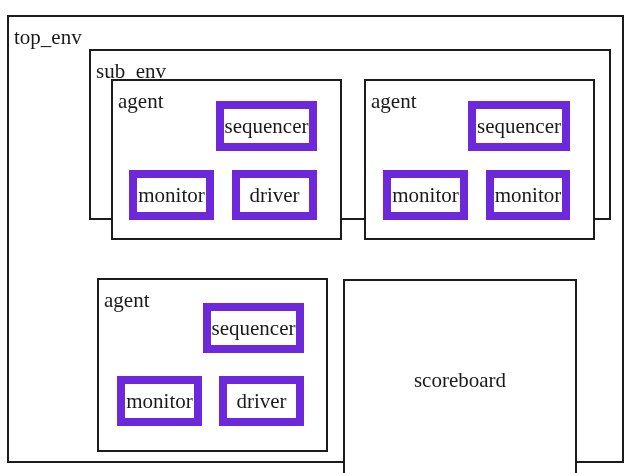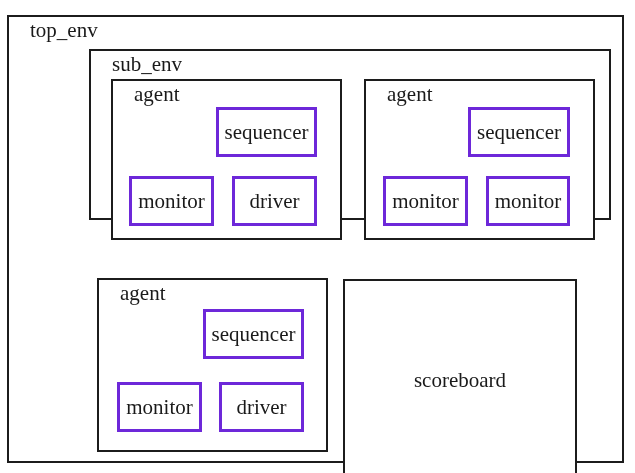--- a/index.html
+++ b/index.html
@@ -21,34 +21,32 @@
     box-sizing: border-box;
     background: #ffffff;
   }
   .env-box {
     border: 2px solid #1c1c1c;
   }
   .agent-box {
     border: 2px solid #1c1c1c;
   }
   .leaf-box {
-    border: 3px solid #6d28d9;
+    border: 8px solid #6d28d9;
     display: flex;
     align-items: center;
     justify-content: center;
-    margin-top: 6px;
   }
   .corner-label {
     position: absolute;
     left: 5px;
-    top: 1px;
+    top: 8px;
     font-size: 21px;
     line-height: 1.15;
     white-space: nowrap;
-    margin-left: 16px;
   }
   .leaf-label {
     font-size: 21px;
     line-height: 1;
     white-space: nowrap;
   }
   .center-label {
     font-size: 21px;
     line-height: 1;
     white-space: nowrap;

